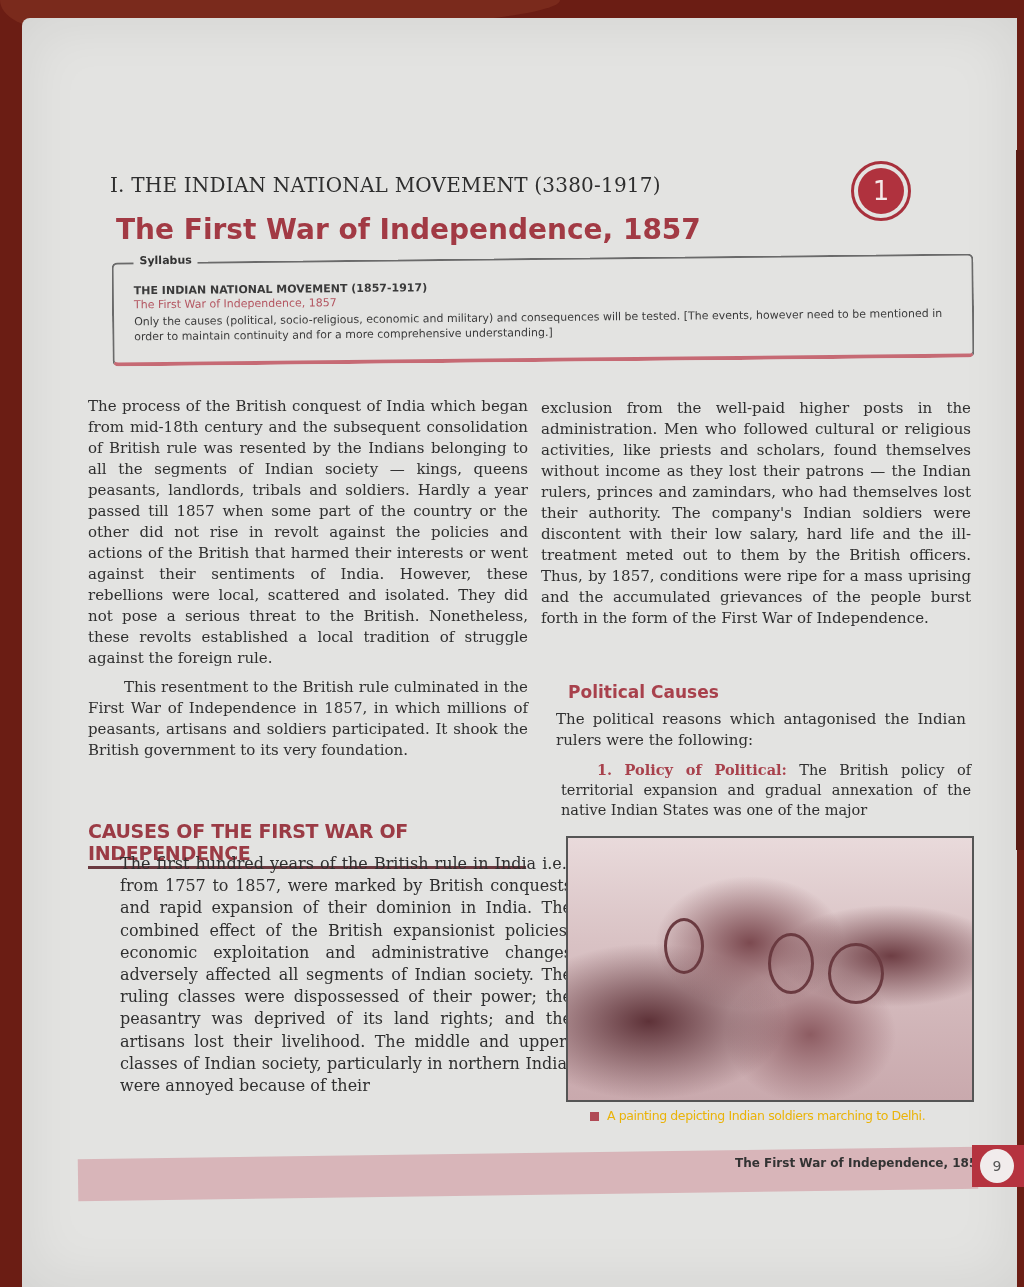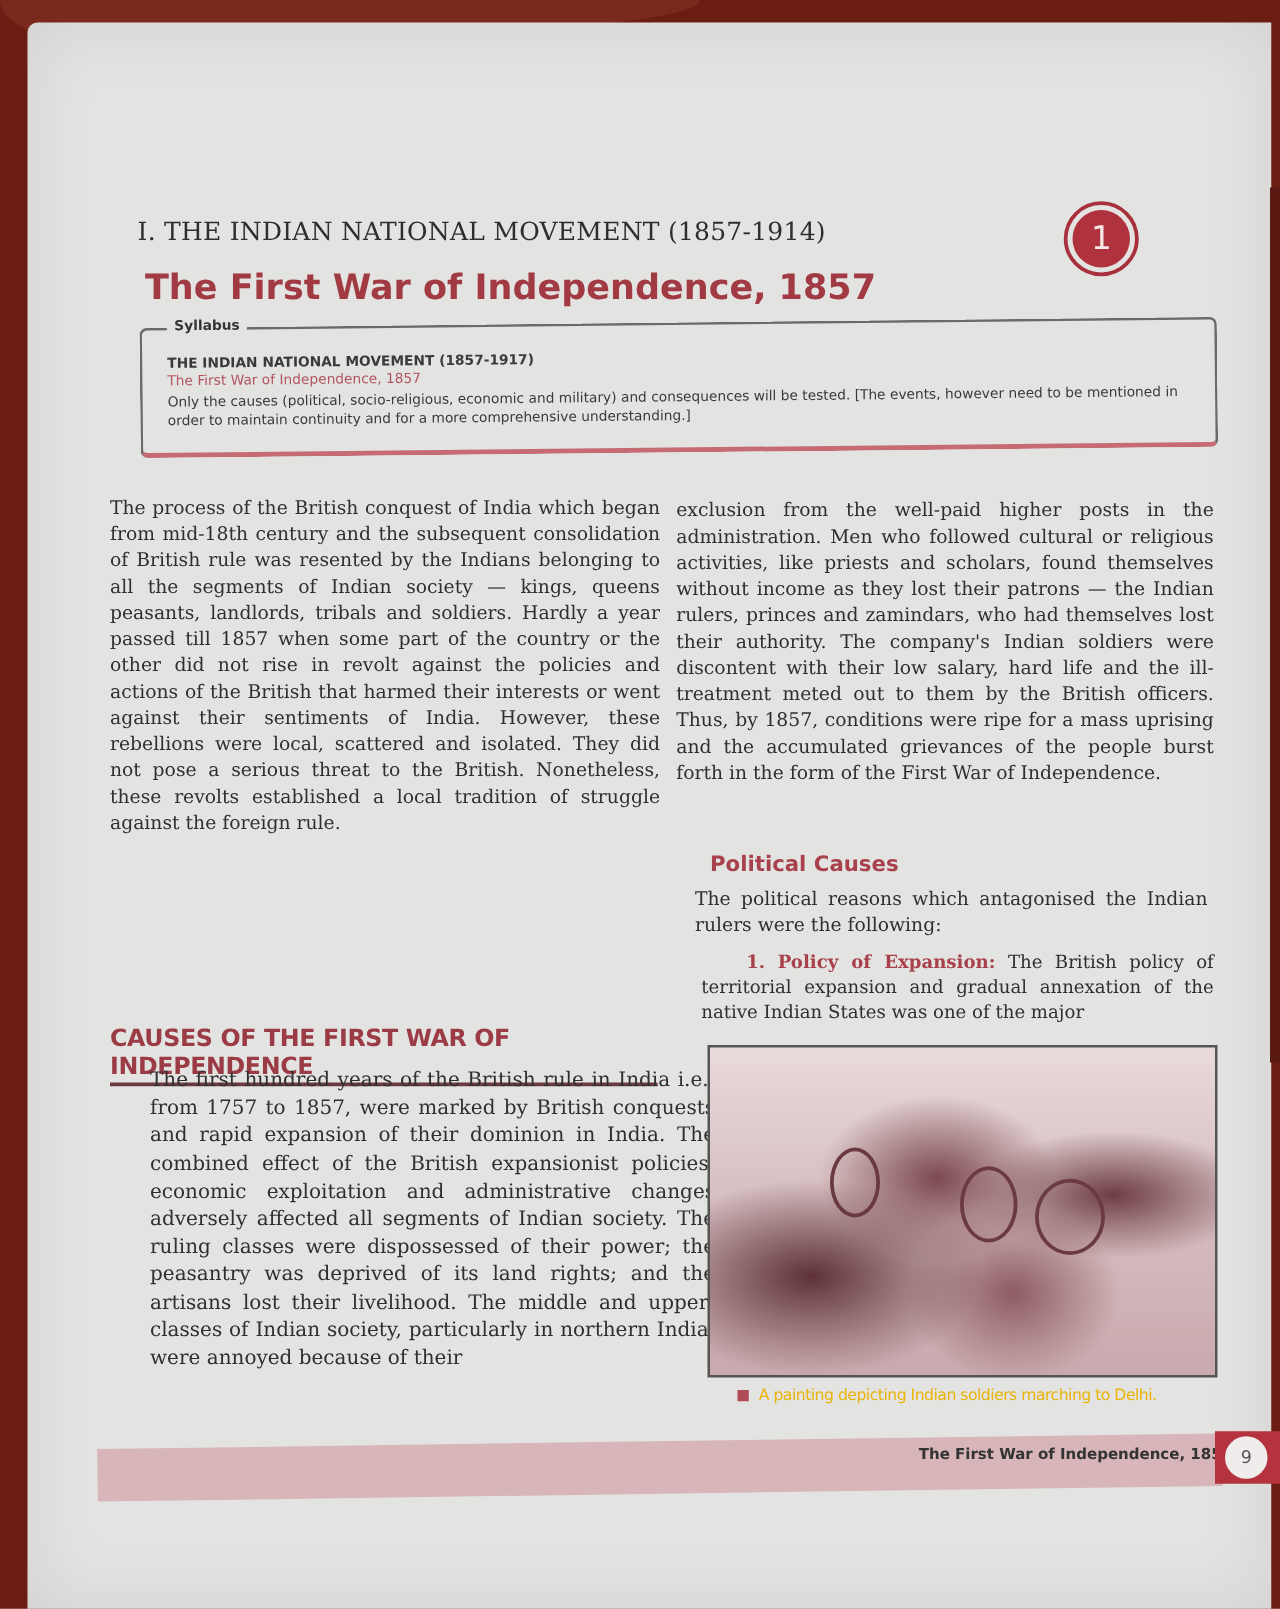--- a/index.html
+++ b/index.html
@@ -111,54 +111,55 @@
     display:flex; align-items:center; justify-content:center;
   }
 </style>
 </head>
 <body>
 
 <div class="top-blob"></div>
 <div class="page"></div>
 <div class="edge-right"></div>
 
-<div class="chapter-line">I. THE INDIAN NATIONAL MOVEMENT (1857-1914)</div>
+<div class="chapter-line">I. THE INDIAN NATIONAL MOVEMENT (3380-1917)</div>
 <div class="chapter-title">The First War of Independence, 1857</div>
 <div class="chapter-badge">
   <div class="chapter-badge-inner">1</div>
 </div>
 
 <div class="syllabus">
   <div class="syllabus-label">Syllabus</div>
   <div class="syl-line syl-1">THE INDIAN NATIONAL MOVEMENT (1857-1917)</div>
   <div class="syl-line syl-2">The First War of Independence, 1857</div>
   <div class="syl-line syl-3">Only the causes (political, socio-religious, economic and military) and consequences will be tested. [The events, however need to be mentioned in order to maintain continuity and for a more comprehensive understanding.]</div>
 </div>
 
 <div class="col-left">
   <p class="body">The process of the British conquest of India which began from mid-18th century and the subsequent consolidation of British rule was resented by the Indians belonging to all the segments of Indian society — kings, queens peasants, landlords, tribals and soldiers. Hardly a year passed till 1857 when some part of the country or the other did not rise in revolt against the policies and actions of the British that harmed their interests or went against their sentiments of India. However, these rebellions were local, scattered and isolated. They did not pose a serious threat to the British. Nonetheless, these revolts established a local tradition of struggle against the foreign rule.</p>
+  <p class="body indent" style="margin-top:8px;">This resentment to the British rule culminated in the First War of Independence in 1857, in which millions of peasants, artisans and soldiers participated. It shook the British government to its very foundation.</p>
 </div>
 
 <div class="section-heading">CAUSES OF THE FIRST WAR OF INDEPENDENCE</div>
 <div class="causes-para">
   <p class="body">The first hundred years of the British rule in India i.e., from 1757 to 1857, were marked by British conquests and rapid expansion of their dominion in India. The combined effect of the British expansionist policies, economic exploitation and administrative changes adversely affected all segments of Indian society. The ruling classes were dispossessed of their power; the peasantry was deprived of its land rights; and the artisans lost their livelihood. The middle and upper-classes of Indian society, particularly in northern India, were annoyed because of their</p>
 </div>
 
 <div class="col-right">
   <p class="body">exclusion from the well-paid higher posts in the administration. Men who followed cultural or religious activities, like priests and scholars, found themselves without income as they lost their patrons — the Indian rulers, princes and zamindars, who had themselves lost their authority. The company's Indian soldiers were discontent with their low salary, hard life and the ill-treatment meted out to them by the British officers. Thus, by 1857, conditions were ripe for a mass uprising and the accumulated grievances of the people burst forth in the form of the First War of Independence.</p>
 </div>
 
 <div class="political-heading">Political Causes</div>
 <div class="political-intro">
   <p class="body">The political reasons which antagonised the Indian rulers were the following:</p>
 </div>
 <div class="policy">
   <p class="body indent">
     <span class="policy-title">1.</span>
-    <span class="policy-title">Policy of Expansion:</span>
+    <span class="policy-title">Policy of Political:</span>
     <span>The British policy of territorial expansion and gradual annexation of the native Indian States was one of the major</span>
   </p>
 </div>
 
 <div class="figure">
   <div class="wheel" style="left:200px;top:95px;width:40px;height:55px;"></div>
   <div class="wheel" style="left:260px;top:105px;width:50px;height:55px;"></div>
   <div class="wheel" style="left:96px;top:80px;width:34px;height:50px;"></div>
 </div>
 <div class="caption">

